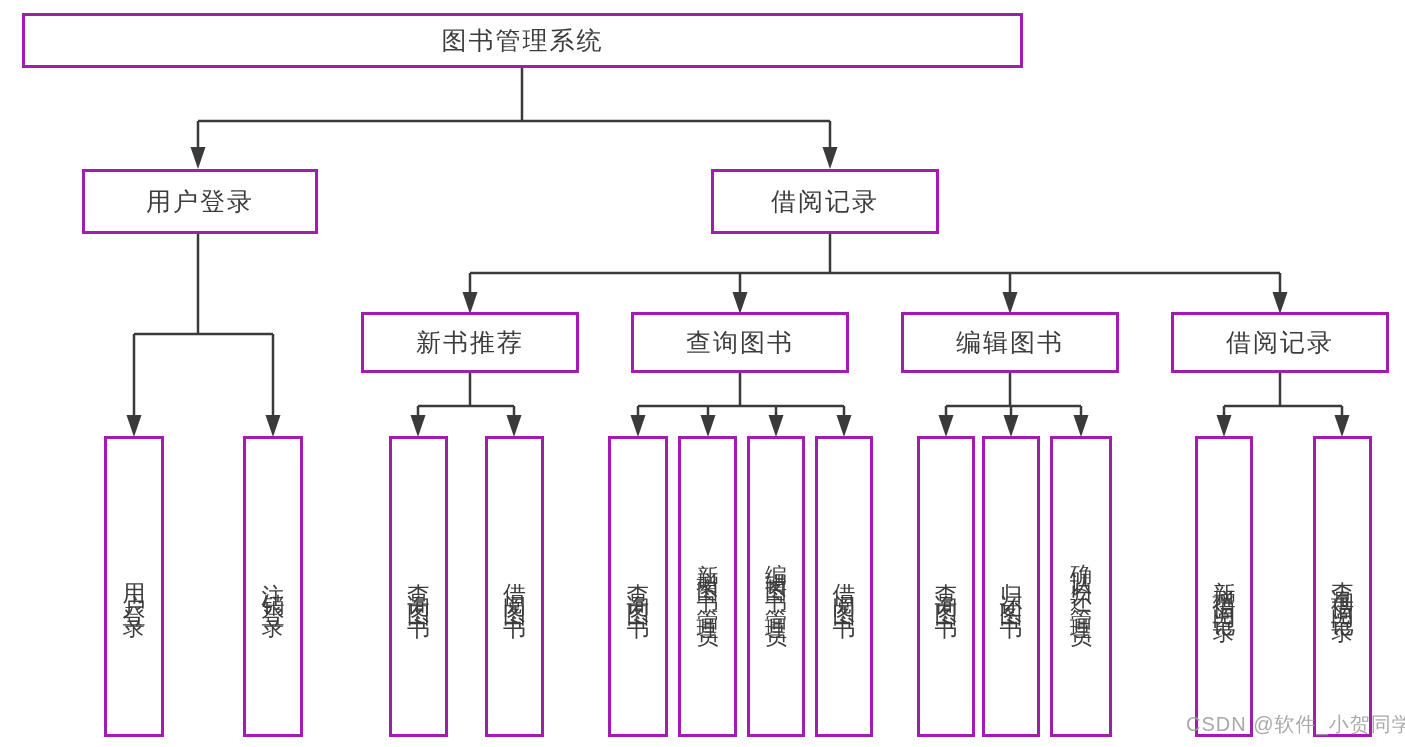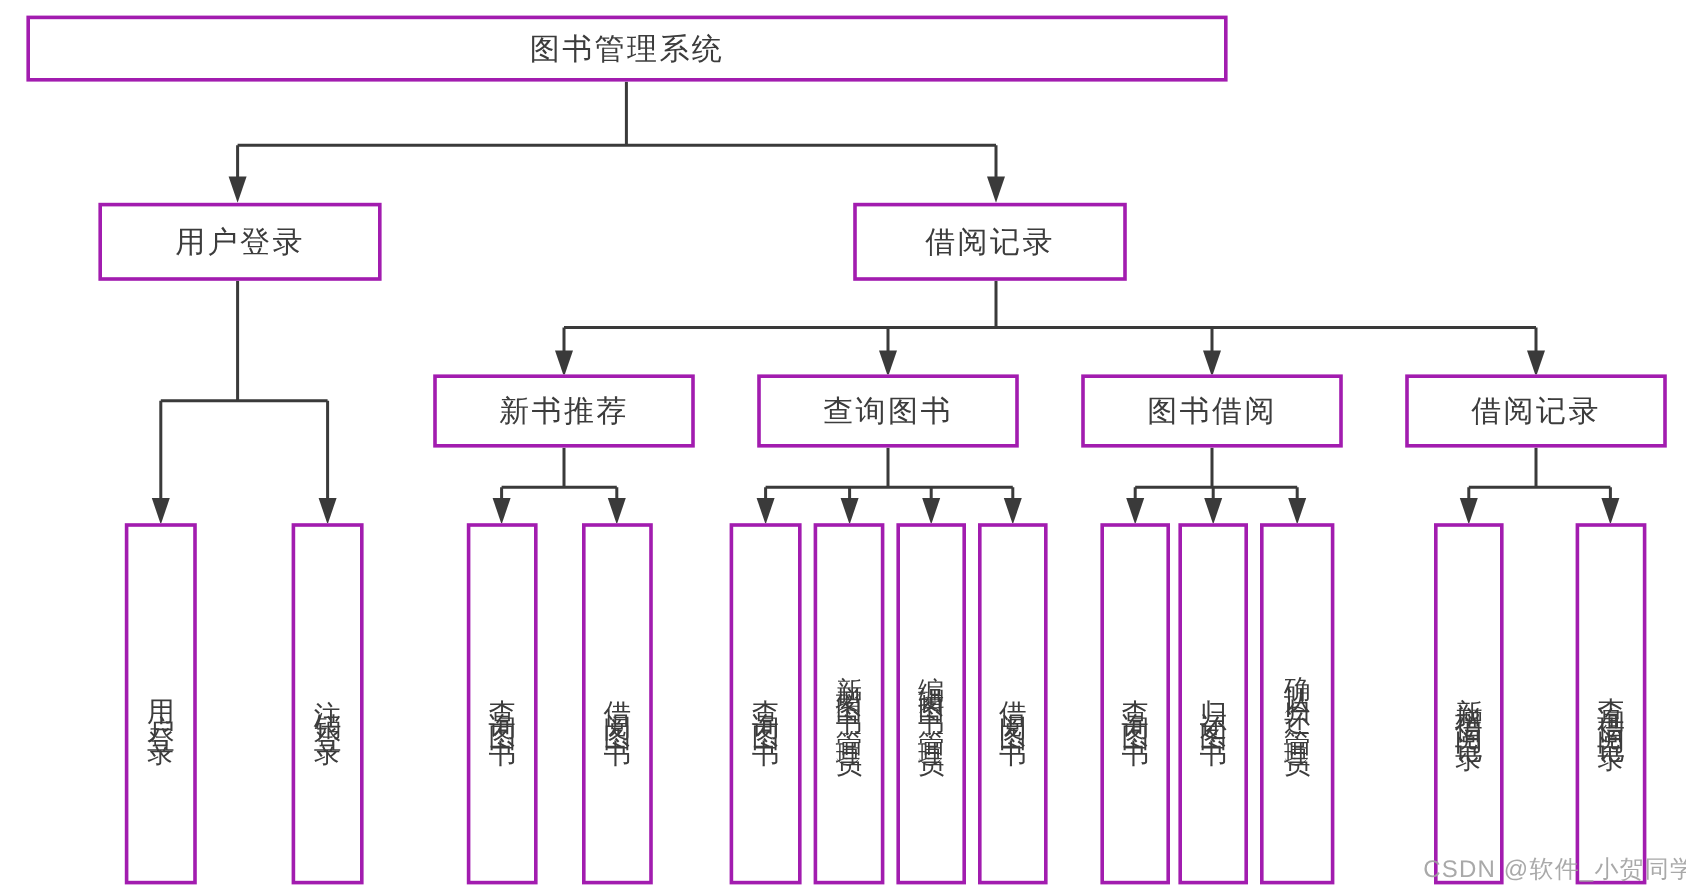--- a/index.html
+++ b/index.html
@@ -91,21 +91,21 @@
     </g>
   </svg>
 
   <div class="box hbox" style="left:22px; top:13px; width:1001px; height:55px;">图书管理系统</div>
 
   <div class="box hbox" style="left:82px; top:169px; width:236px; height:65px;">用户登录</div>
   <div class="box hbox" style="left:711px; top:169px; width:228px; height:65px;">借阅记录</div>
 
   <div class="box hbox" style="left:361px; top:312px; width:218px; height:61px;">新书推荐</div>
   <div class="box hbox" style="left:631px; top:312px; width:218px; height:61px;">查询图书</div>
-  <div class="box hbox" style="left:901px; top:312px; width:218px; height:61px;">图书借阅</div>
+  <div class="box hbox" style="left:901px; top:312px; width:218px; height:61px;">编辑图书</div>
   <div class="box hbox" style="left:1171px; top:312px; width:218px; height:61px;">借阅记录</div>
 
   <div class="box leaf" style="left:104px; top:436px; width:60px; height:301px;">用户登录</div>
   <div class="box leaf" style="left:243px; top:436px; width:60px; height:301px;">注销登录</div>
 
   <div class="box leaf" style="left:389px; top:436px; width:59px; height:301px;">查询图书</div>
   <div class="box leaf" style="left:485px; top:436px; width:59px; height:301px;">借阅图书</div>
 
   <div class="box leaf" style="left:608px; top:436px; width:60px; height:301px;">查询图书</div>
   <div class="box leaf long" style="left:678px; top:436px; width:59px; height:301px;">新增图书（管理员）</div>

